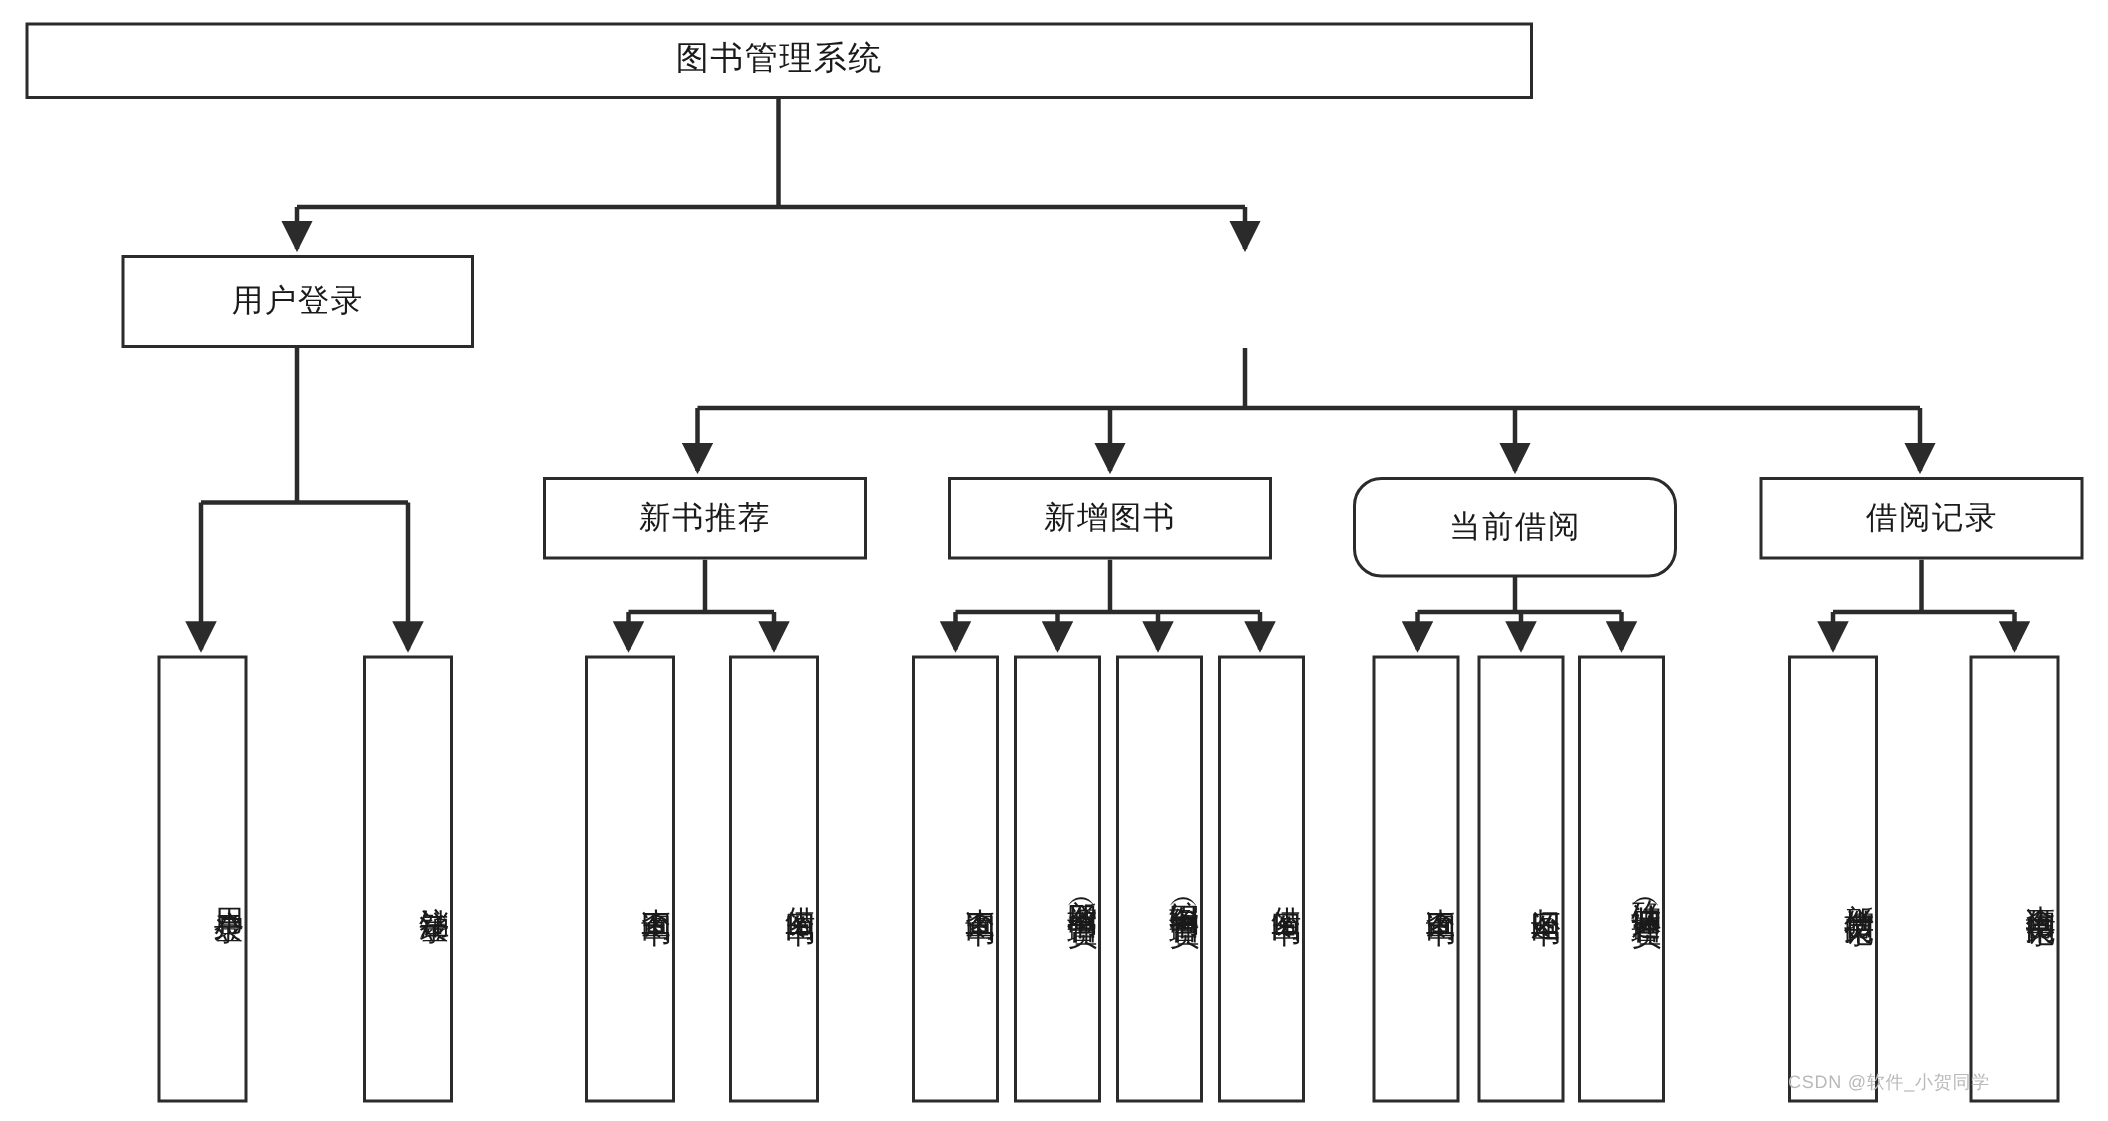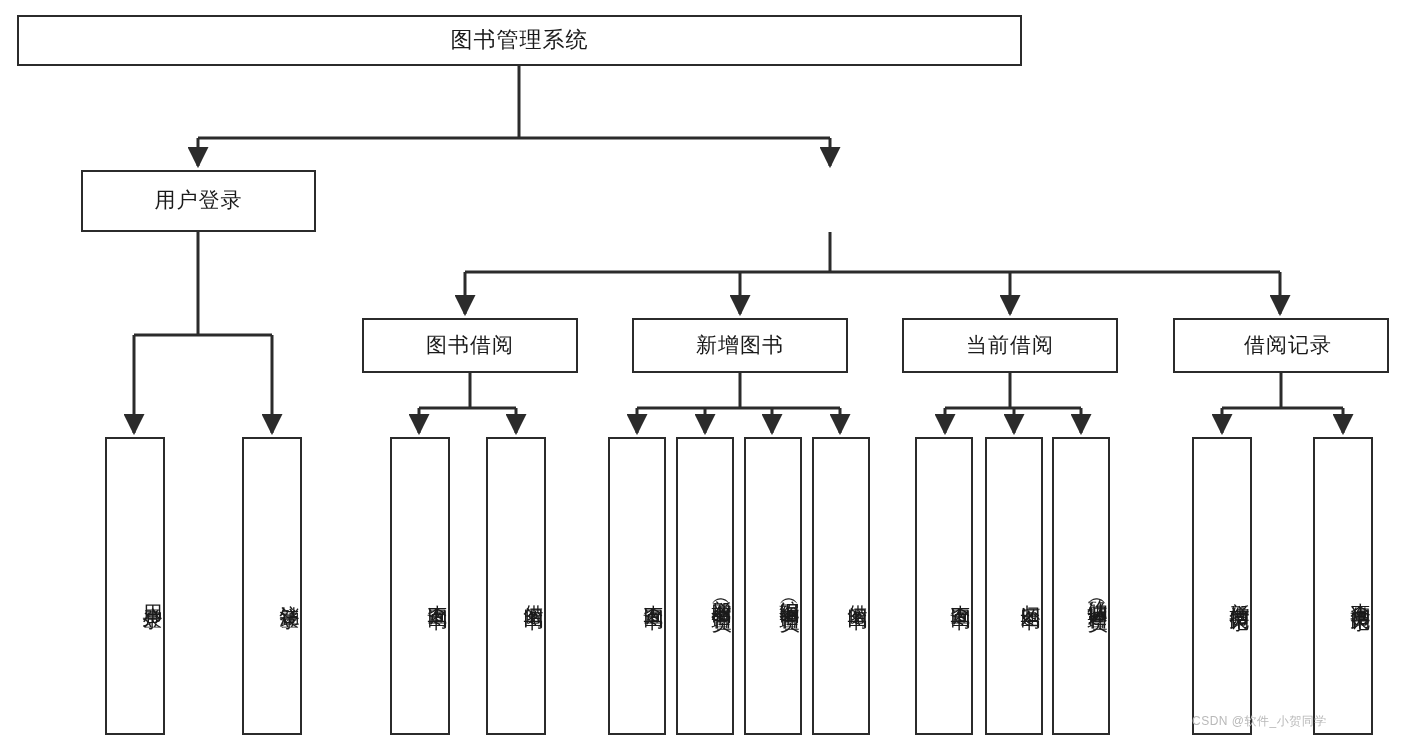--- a/index.html
+++ b/index.html
@@ -125,26 +125,26 @@
 
   <div class="node horiz root" style="left:17px; top:15px; width:1005px; height:51px;">
     <span>图书管理系统</span>
   </div>
 
   <div class="node horiz" style="left:81px; top:170px; width:235px; height:62px;">
     <span>用户登录</span>
   </div>
 
   <div class="node horiz" style="left:362px; top:318px; width:216px; height:55px;">
-    <span>图书借阅</span>
+    <span>新书推荐</span>
   </div>
   <div class="node horiz" style="left:632px; top:318px; width:216px; height:55px;">
     <span>新增图书</span>
   </div>
-  <div class="node horiz" style="left:902px; top:318px; width:216px; height:55px;">
+  <div class="node horiz" style="left:902px; top:318px; width:216px; height:67px;border-radius:19px;">
     <span>当前借阅</span>
   </div>
   <div class="node horiz" style="left:1173px; top:318px; width:216px; height:55px;padding-left:14px;">
     <span>借阅记录</span>
   </div>
 
   <div class="node vert" style="left:105px; top:437px; width:60px; height:298px;">
     <span class="vtext">用户登录</span>
   </div>
   <div class="node vert" style="left:242px; top:437px; width:60px; height:298px;">

